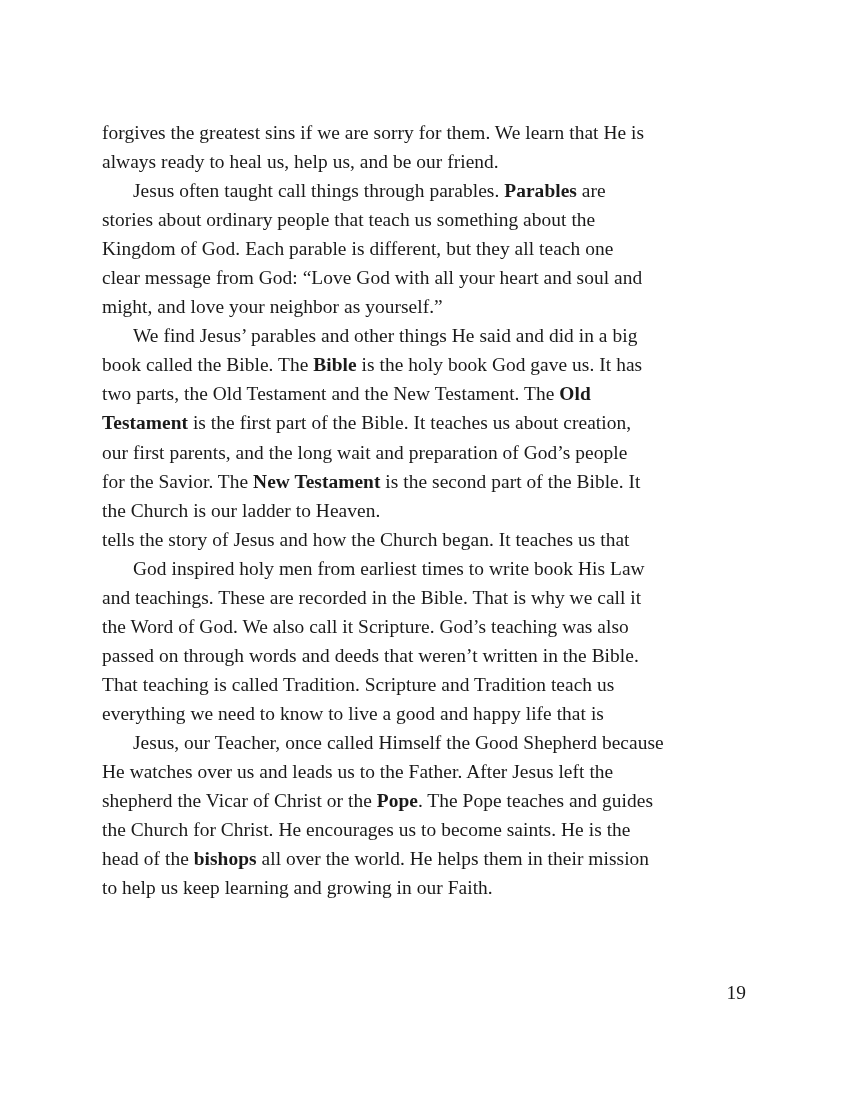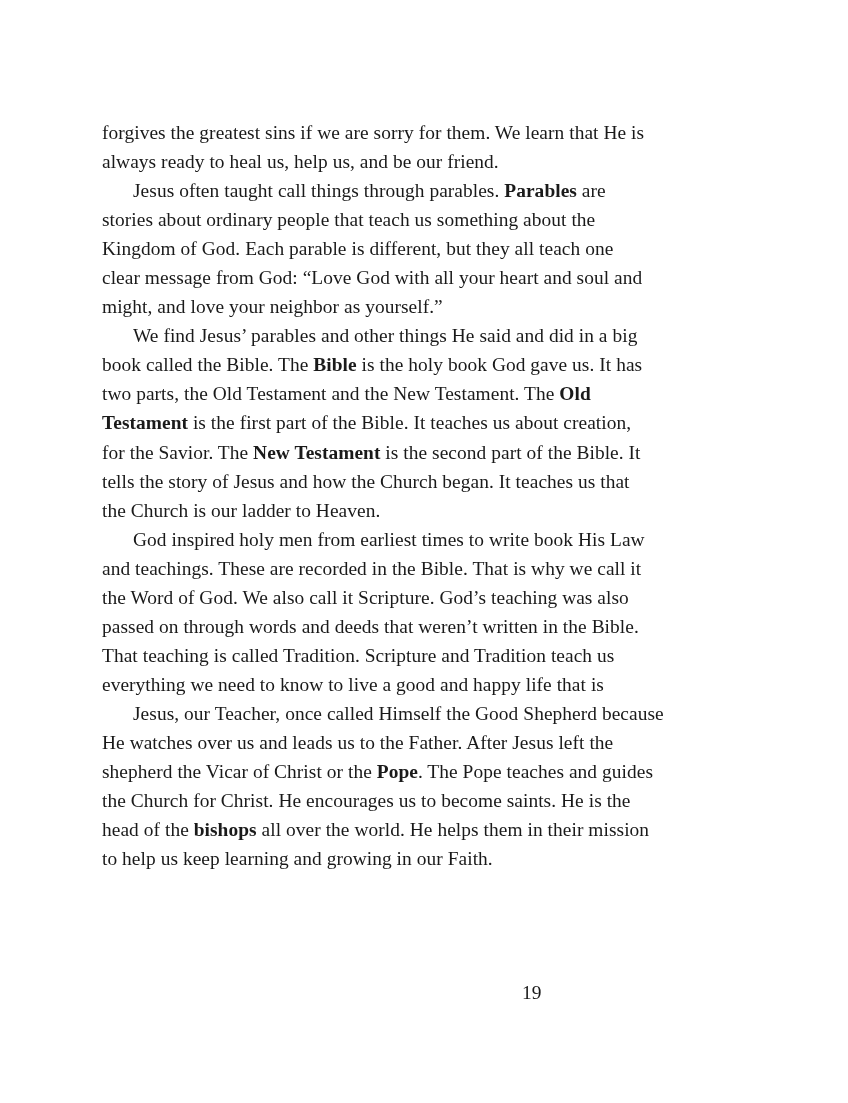--- a/index.html
+++ b/index.html
@@ -52,24 +52,24 @@
     text-indent: 31px;
   }
 
   .b {
     font-weight: bold;
     text-align: right;
   }
 
   .folio {
     position: absolute;
-    left: 522px;
+    left: 546px;
     top: 978px;
     width: 200px;
-    text-align: left;
+    text-align: right;
     font-size: 19.4px;
     line-height: 29px;
     color: #1a1a1a;
   }
 </style>
 </head>
 <body>
 
 <div class="page">
   <div class="text-block" id="body-text">
@@ -82,23 +82,24 @@
         <span class="line"><span>stories about ordinary people that teach us something about the</span></span>
         <span class="line"><span>Kingdom of God. Each parable is different, but they all teach one</span></span>
         <span class="line"><span>clear message from God: “Love God with all your heart and soul and</span></span>
         <span class="line"><span>might, and love your neighbor as yourself.”</span></span>
       </div>
       <div class="para" id="para-bible">
         <span class="line indent"><span>We find Jesus’ parables and other things He said and did in a big</span></span>
         <span class="line"><span>book called the Bible. The </span><span class="b">Bible</span><span> is the holy book God gave us. It has</span></span>
         <span class="line"><span>two parts, the Old Testament and the New Testament. The </span><span class="b">Old</span></span>
         <span class="line"><span class="b">Testament</span><span> is the first part of the Bible. It teaches us about creation,</span></span>
+        <span class="line"><span>our first parents, and the long wait and preparation of God’s people</span></span>
         <span class="line"><span>for the Savior. The </span><span class="b">New Testament</span><span> is the second part of the Bible. It</span></span>
+        <span class="line"><span>the Church is our ladder to Heaven.</span></span>
         <span class="line"><span>tells the story of Jesus and how the Church began. It teaches us that</span></span>
-        <span class="line"><span>the Church is our ladder to Heaven.</span></span>
       </div>
       <div class="para" id="para-scripture-tradition">
         <span class="line indent"><span>God inspired holy men from earliest times to write book His Law</span></span>
         <span class="line"><span>and teachings. These are recorded in the Bible. That is why we call it</span></span>
         <span class="line"><span>the Word of God. We also call it Scripture. God’s teaching was also</span></span>
         <span class="line"><span>passed on through words and deeds that weren’t written in the Bible.</span></span>
         <span class="line"><span>That teaching is called Tradition. Scripture and Tradition teach us</span></span>
         <span class="line"><span>everything we need to know to live a good and happy life that is</span></span>
       </div>
       <div class="para" id="para-good-shepherd">

